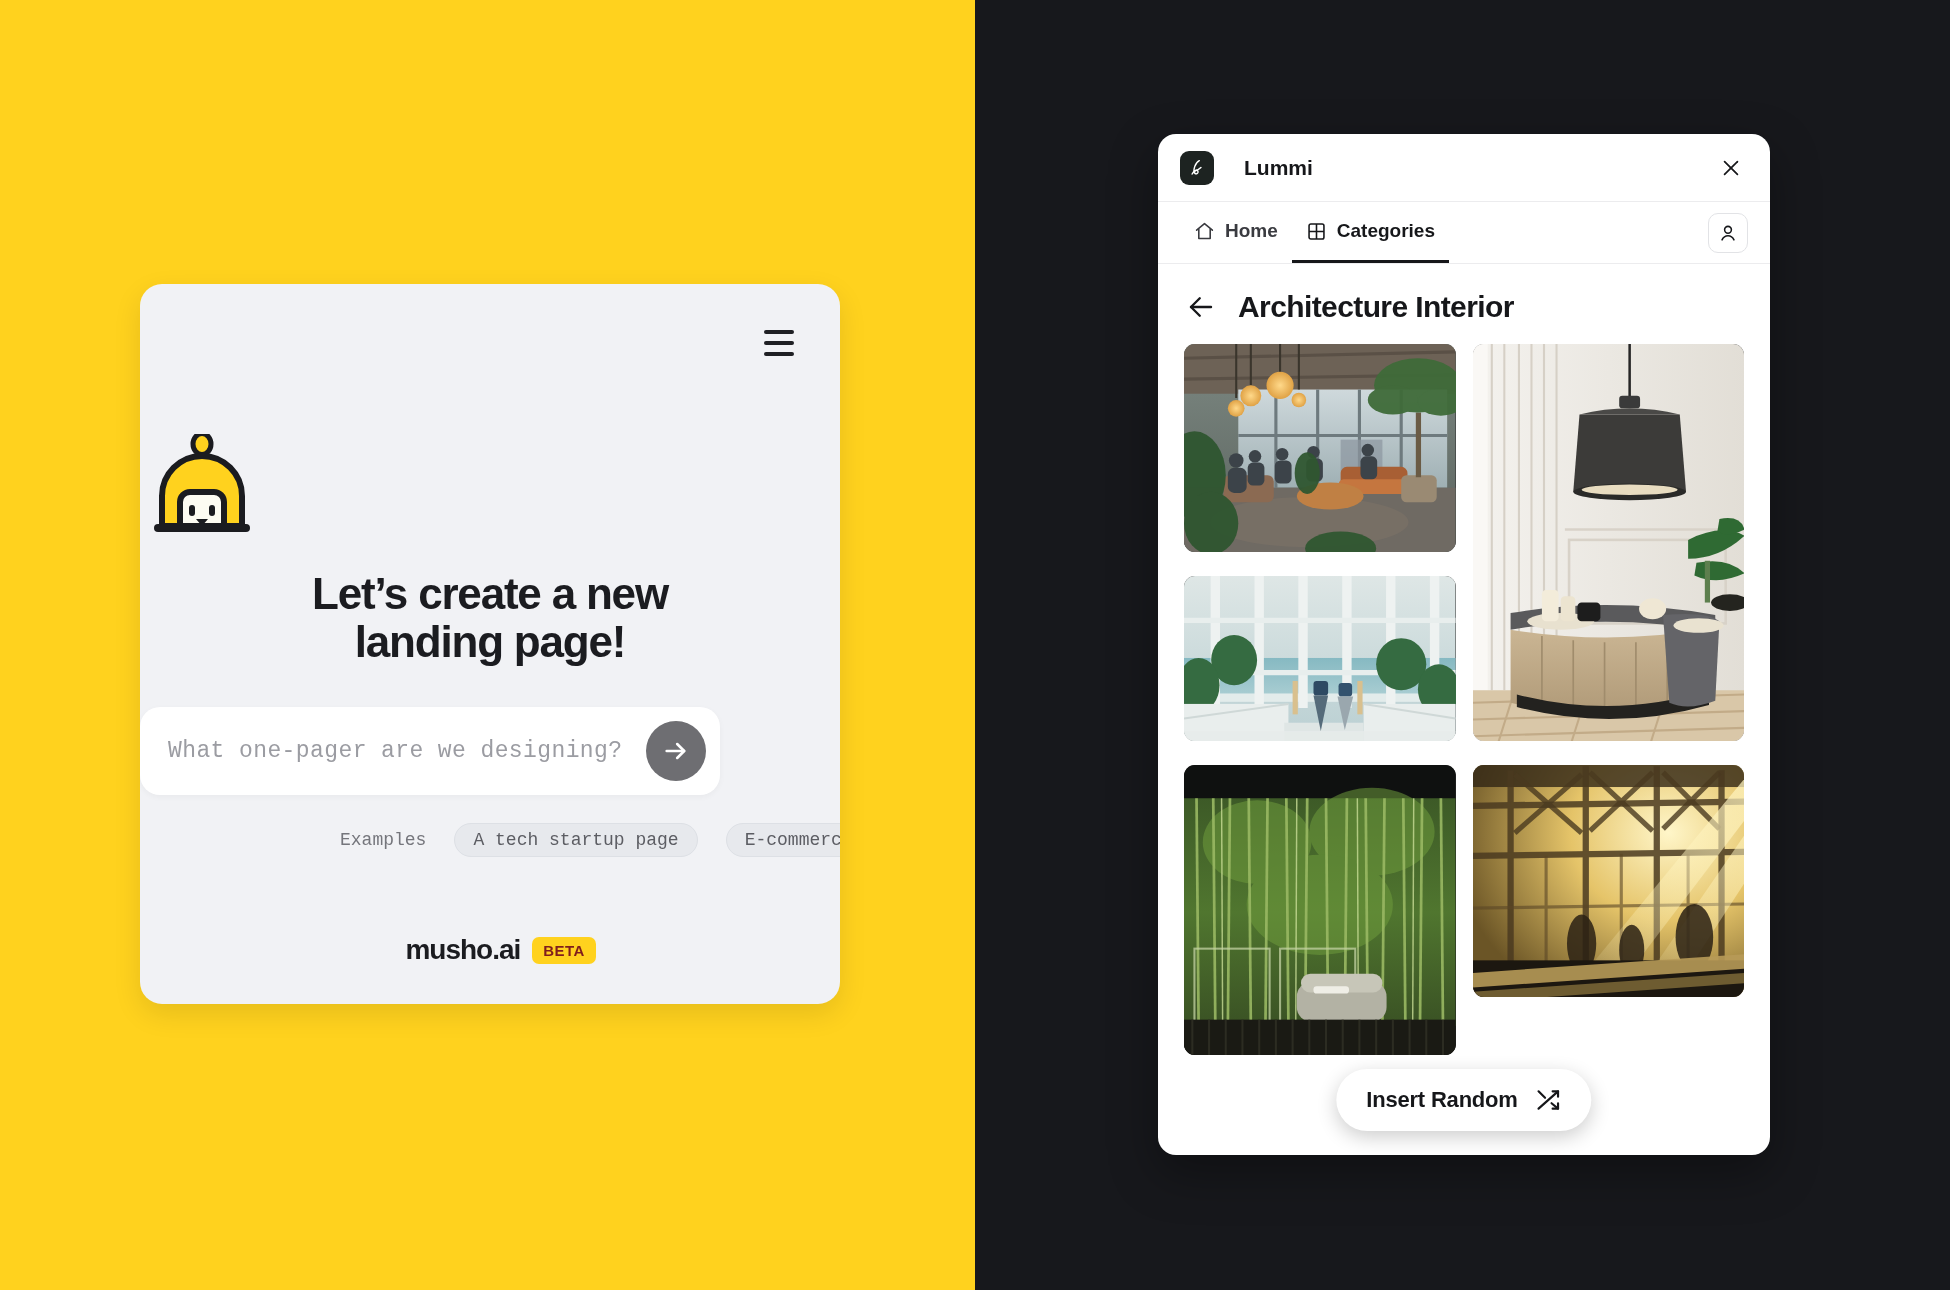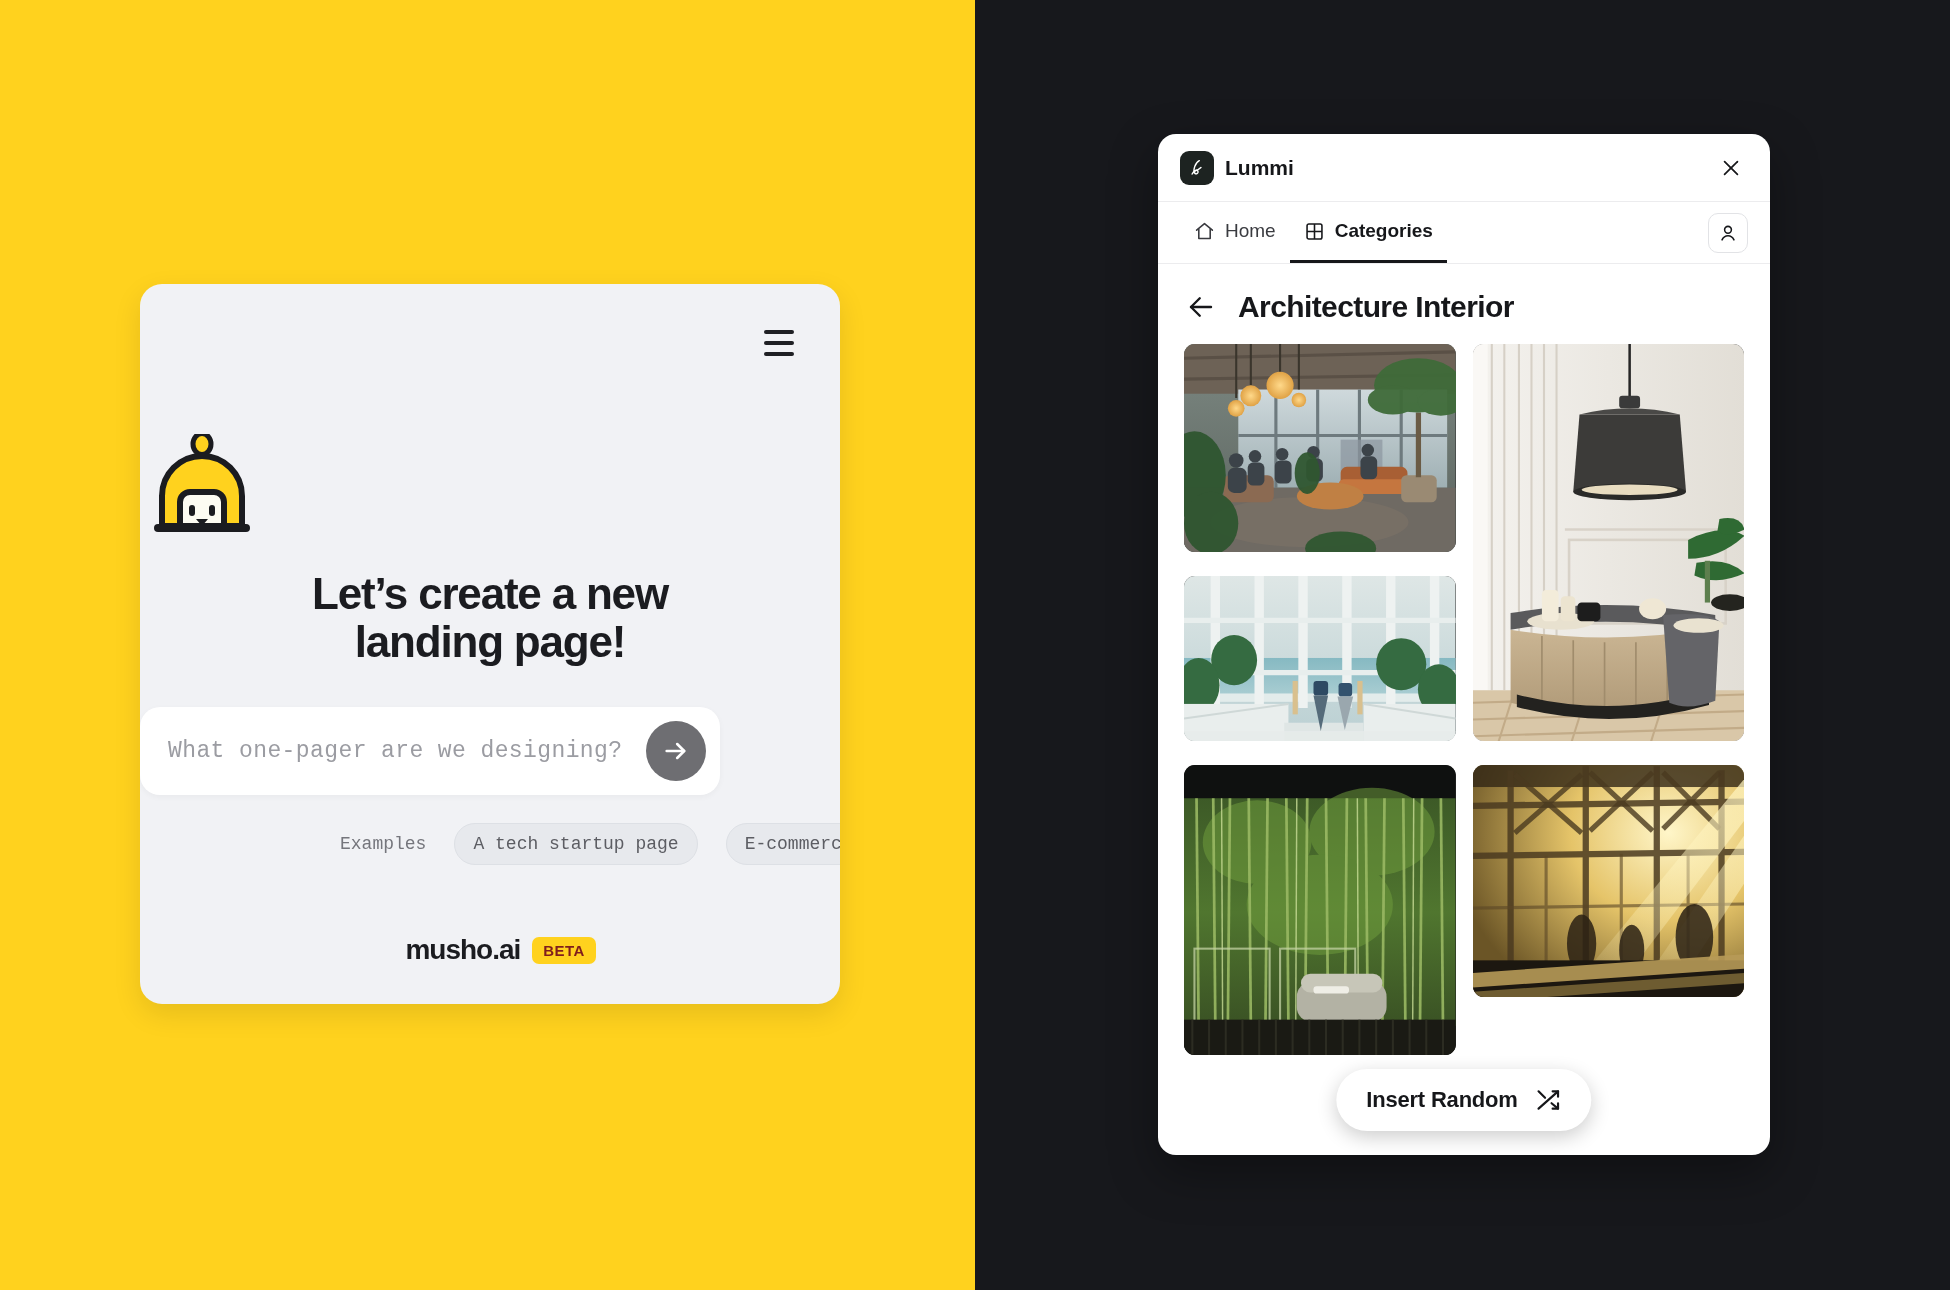--- a/index.html
+++ b/index.html
@@ -128,21 +128,21 @@
     white-space: nowrap;
   }
   #examples-label {
     font-family: "Liberation Mono", "DejaVu Sans Mono", monospace;
     font-size: 18px;
     color: #75767C;
     flex: 0 0 auto;
   }
   .example-chip {
     flex: 0 0 auto;
-    height: 42px;
+    height: 34px;
     padding: 0 18px;
     border-radius: 21px;
     background: #E7E9ED;
     border: 1px solid #DDE0E5;
     display: flex; align-items: center;
     font-family: "Liberation Mono", "DejaVu Sans Mono", monospace;
     font-size: 18px;
     color: #5C5D63;
     cursor: pointer;
   }
@@ -206,21 +206,21 @@
   }
   #lummi-logo {
     width: 34px; height: 34px;
     border-radius: 9px;
     background: #1D2321;
     display: flex; align-items: center; justify-content: center;
     flex: 0 0 34px;
   }
   #lummi-logo svg { width: 22px; height: 22px; }
   #lummi-title {
-    margin-left: 11px;
+    margin-left: 30px;
     font-size: 21px;
     font-weight: 700;
     color: #16171A;
   }
   #close-button {
     margin-left: auto;
     width: 34px; height: 34px;
     display: flex; align-items: center; justify-content: center;
     background: none; border: none; cursor: pointer;
   }
@@ -239,20 +239,21 @@
     align-items: center;
     gap: 10px;
     padding: 0 14px;
     cursor: pointer;
     border-bottom: 3px solid transparent;
     color: #3A3B40;
     font-size: 19px;
     background: none;
     border-top: none; border-left: none; border-right: none;
     font-family: inherit;
+    font-weight: bold;
   }
   .nav-tab.active {
     border-bottom-color: #16171A;
     color: #16171A;
     font-weight: 600;
   }
   .nav-tab svg { width: 21px; height: 21px; flex: 0 0 21px; }
 
   #account-button {
     margin-left: auto;

